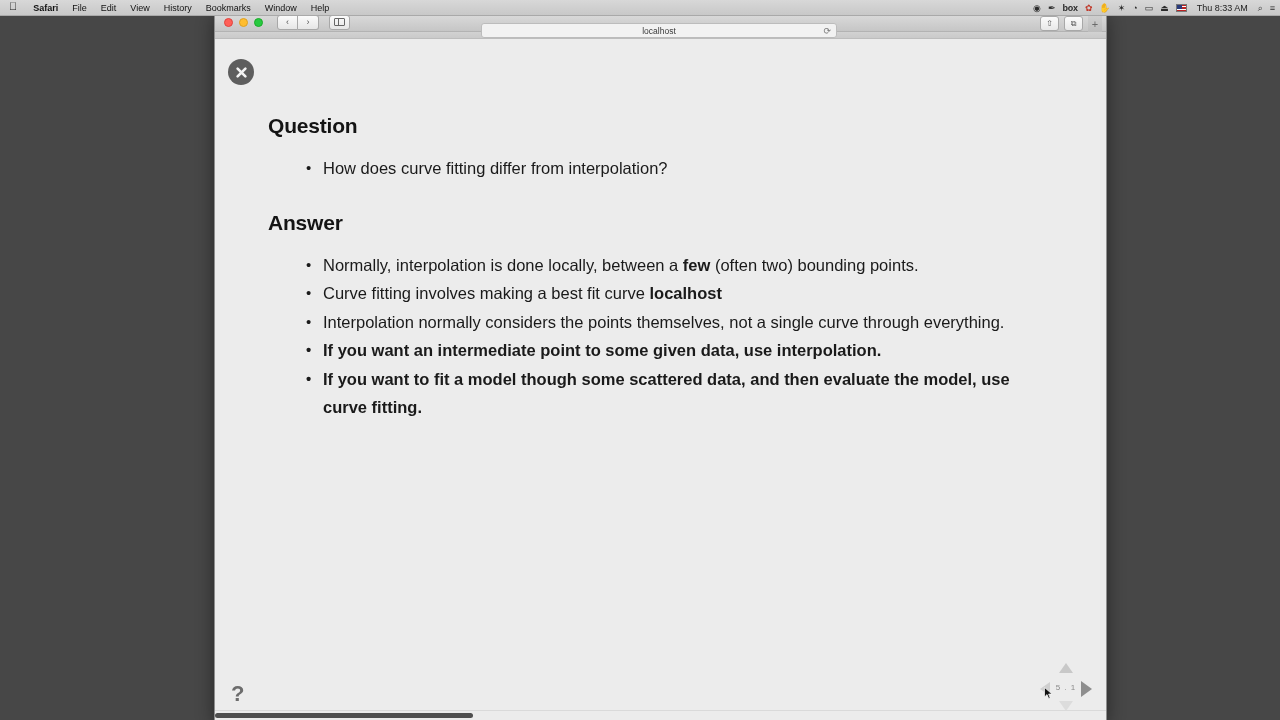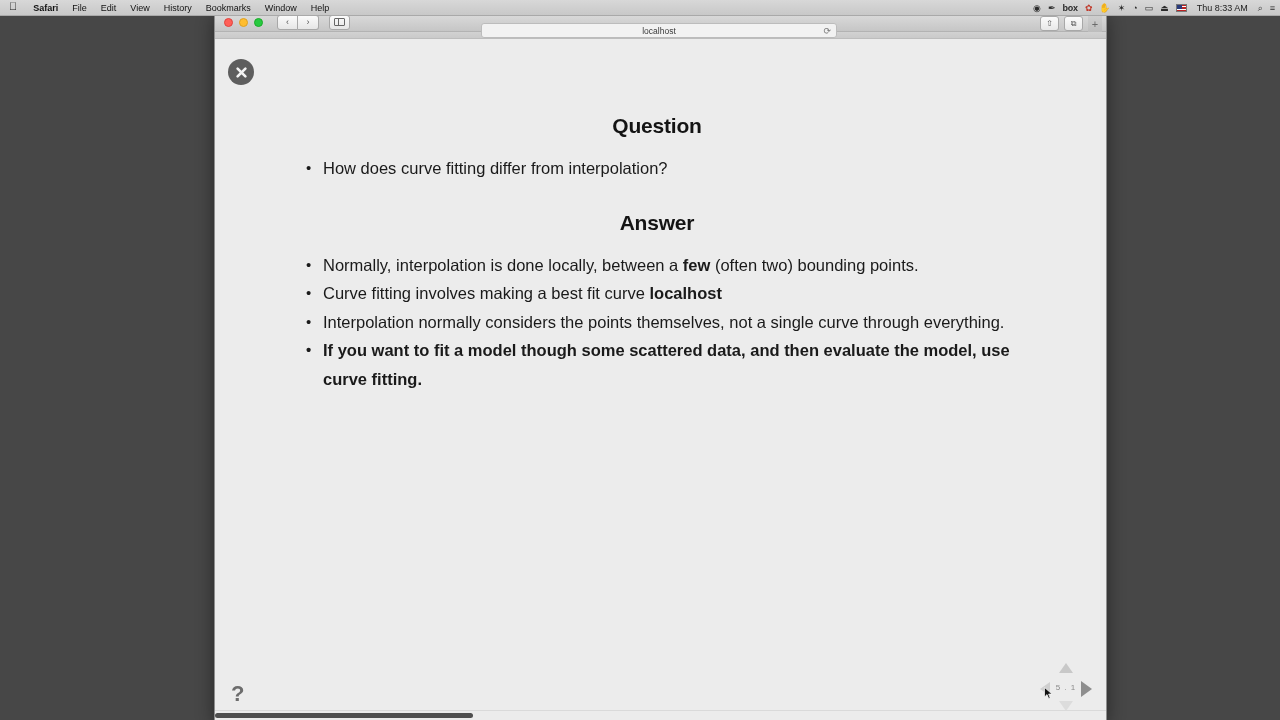--- a/index.html
+++ b/index.html
@@ -153,21 +153,20 @@
     position: absolute;
     left: 53px; top: 75px; right: 60px;
     color: #1a1a1a;
   }
   h2.section-title {
     font-size: 21px;
     font-weight: 600;
     letter-spacing: -0.2px;
     margin: 0 0 16px 0;
     color: #141414;
-    text-align: center;
   }
   #answer-title { margin-top: 28px; }
 
   ul.lvl1 { list-style: none; margin: 0 0 0 38px; padding: 0; }
   ul.lvl1 > li {
     position: relative;
     font-size: 16.5px;
     line-height: 28.5px;
     padding-left: 17px;
     color: #1a1a1a;
@@ -333,20 +332,21 @@
 
         <li>
           <span>Normally, interpolation is done locally, between a </span><span class="b">few</span><span> (often two) bounding points.</span>
         </li>
 
         <li>
           <span>Curve fitting involves making a best fit curve </span><span class="b">localhost</span>
         </li>
 
         <li>Interpolation normally considers the points themselves, not a single curve through everything.</li>
+        <li class="bold-item">If you want an intermediate point to some given data, use interpolation.</li>
         <li class="bold-item">If you want to fit a model though some scattered data, and then evaluate the model, use curve fitting.</li>
       </ul>
     </div>
 
     <div id="help-btn">?</div>
 
     <div id="navpad">
       <div class="tri" id="nav-up"></div>
       <div class="tri" id="nav-down"></div>
       <div class="tri" id="nav-left"></div>

